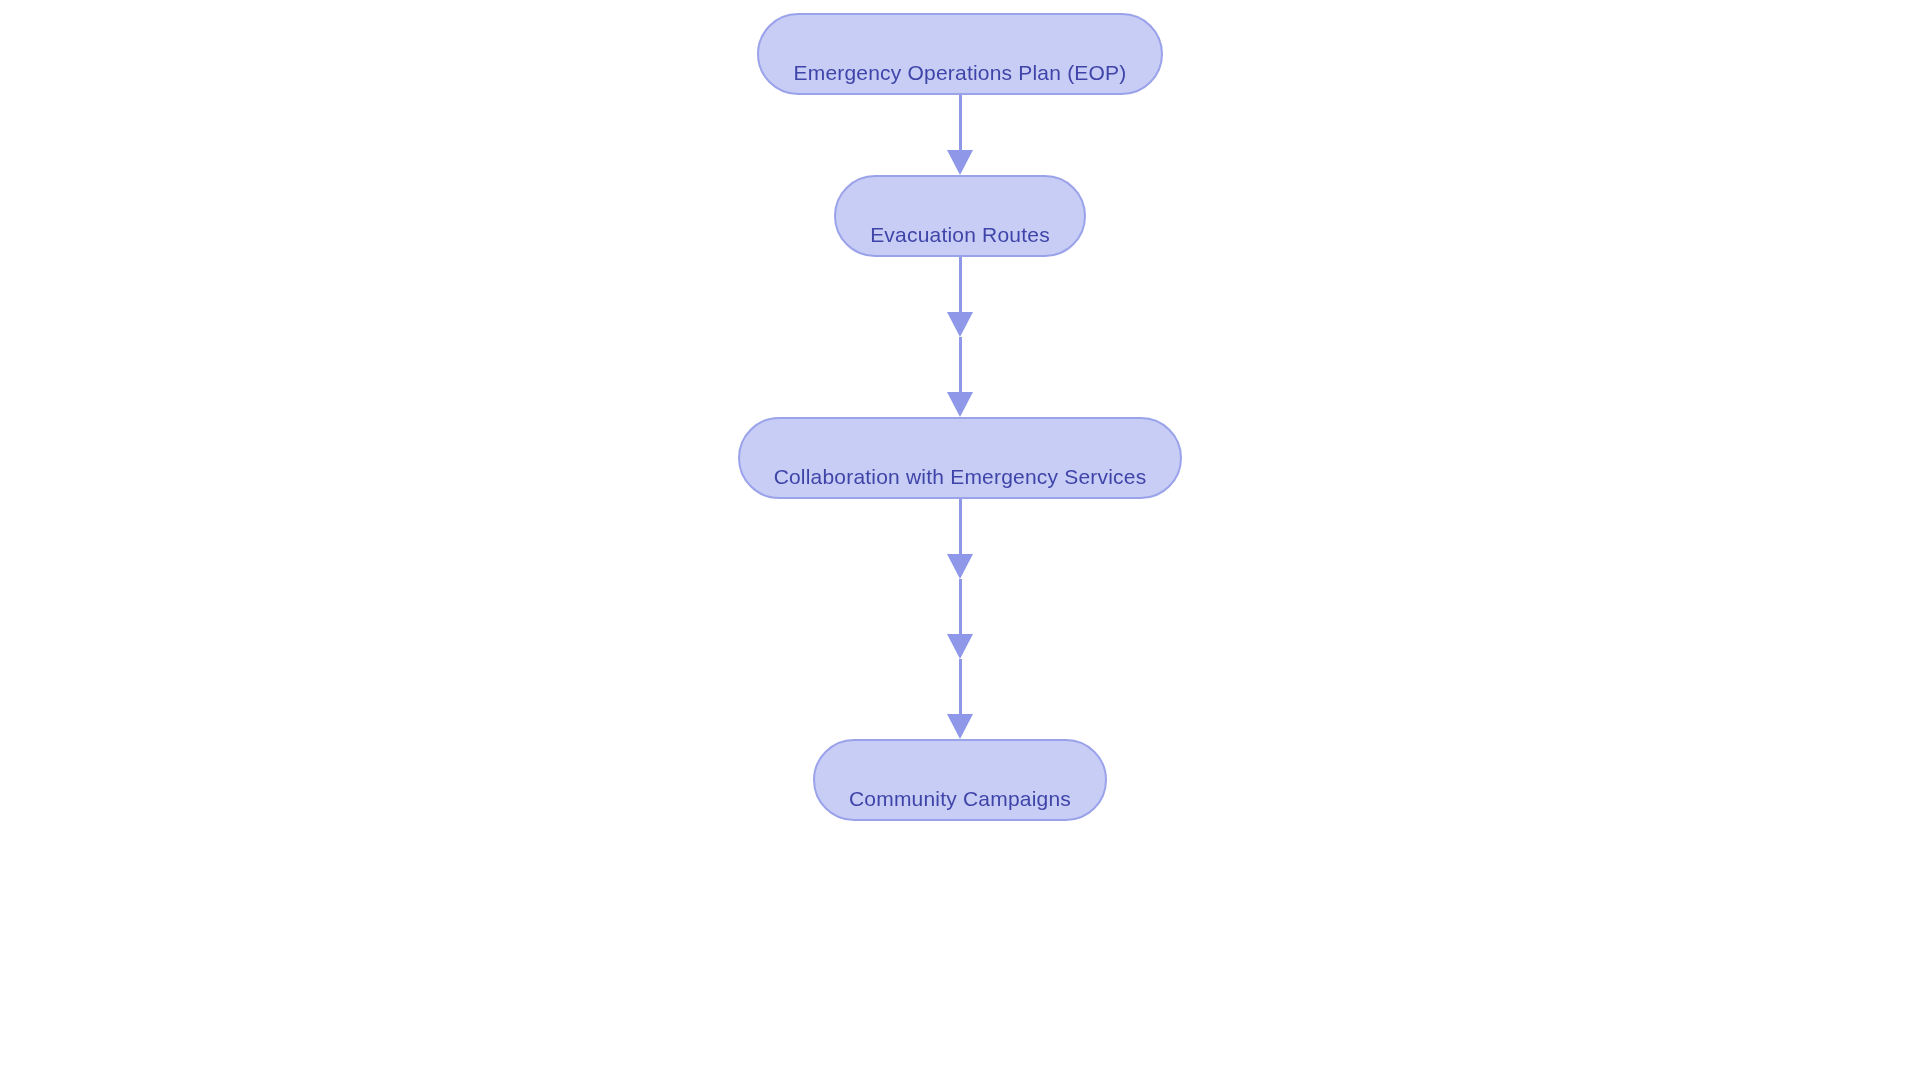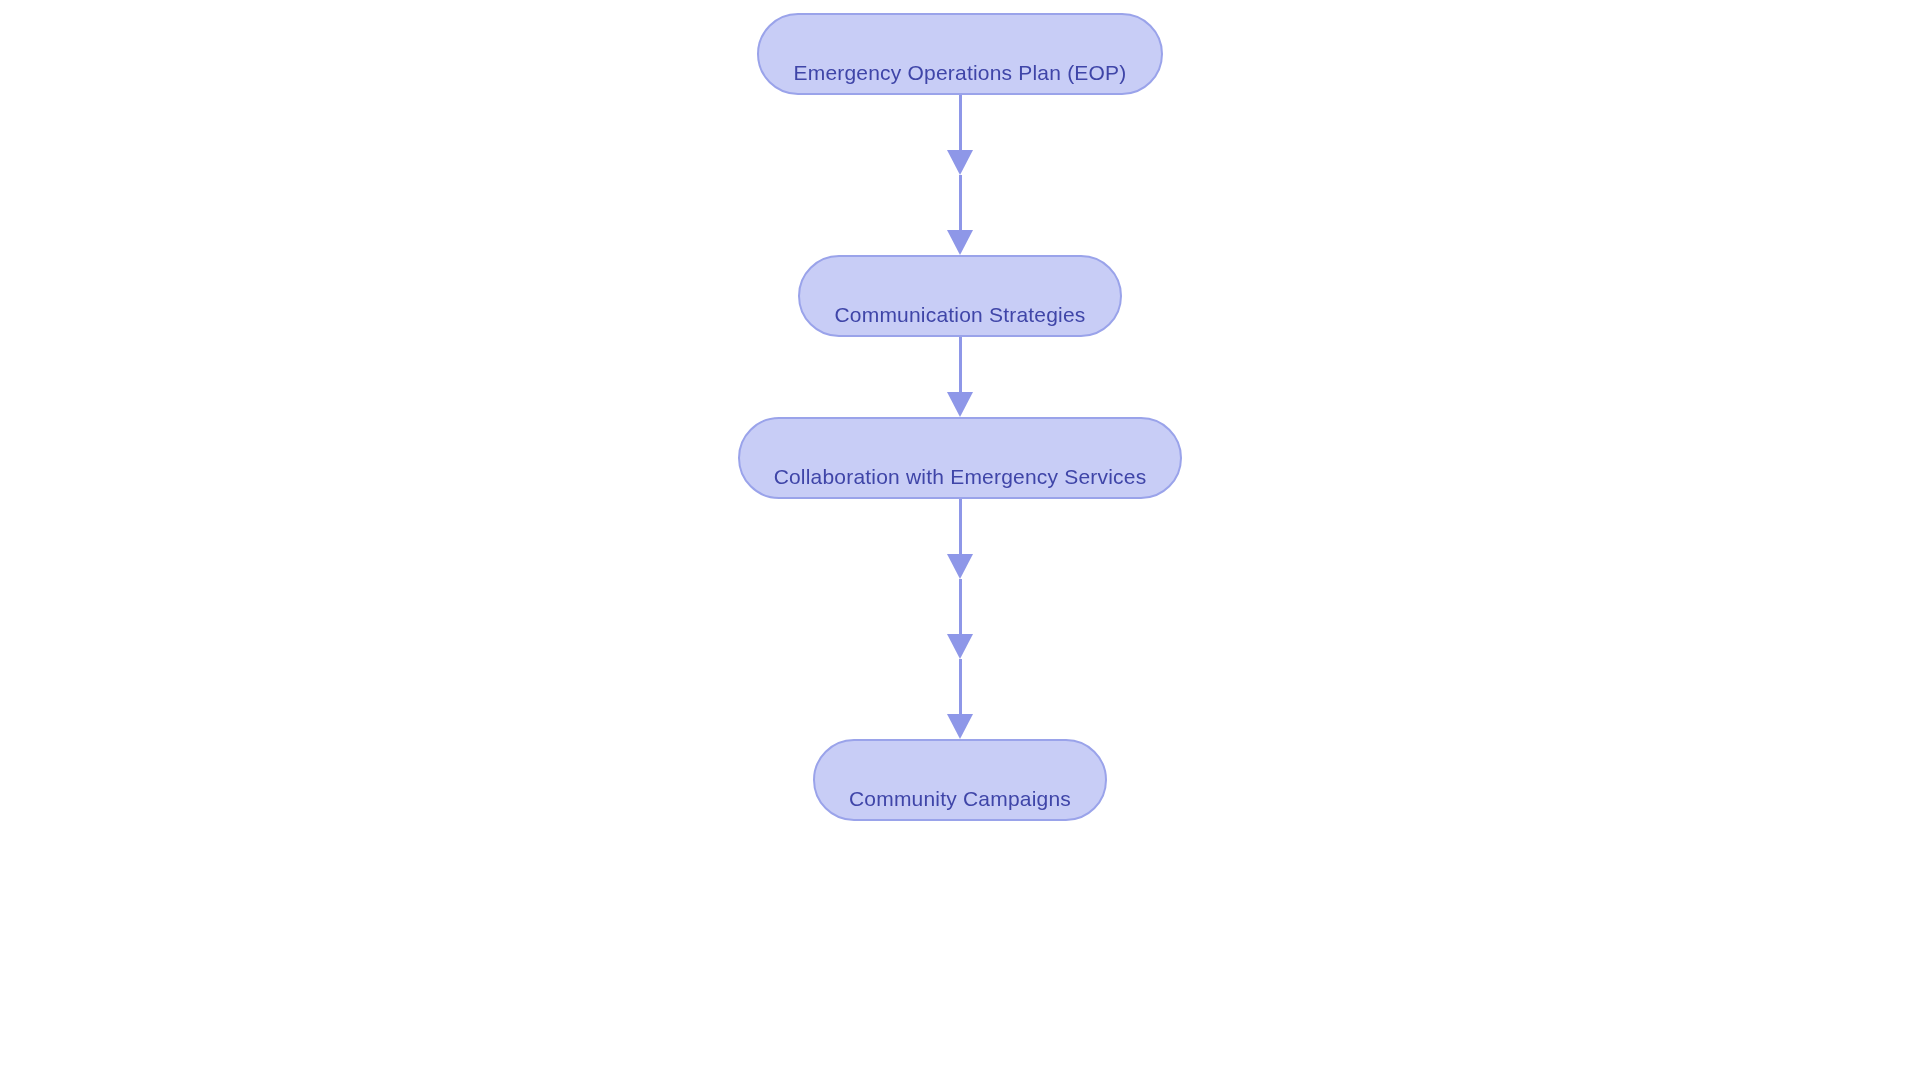--- a/index.html
+++ b/index.html
@@ -72,29 +72,29 @@
 
   <div class="node">
     <span>Emergency Operations Plan (EOP)</span>
   </div>
 
   <div class="arrow">
     <div class="arrow-line"></div>
     <div class="arrow-head"></div>
   </div>
 
+  <div class="node">
+    <span>Evacuation Routes</span>
+  </div>
 
   <div class="arrow">
     <div class="arrow-line"></div>
     <div class="arrow-head"></div>
   </div>
 
-  <div class="node">
-    <span>Communication Strategies</span>
-  </div>
 
   <div class="arrow">
     <div class="arrow-line"></div>
     <div class="arrow-head"></div>
   </div>
 
   <div class="node">
     <span>Collaboration with Emergency Services</span>
   </div>
 

